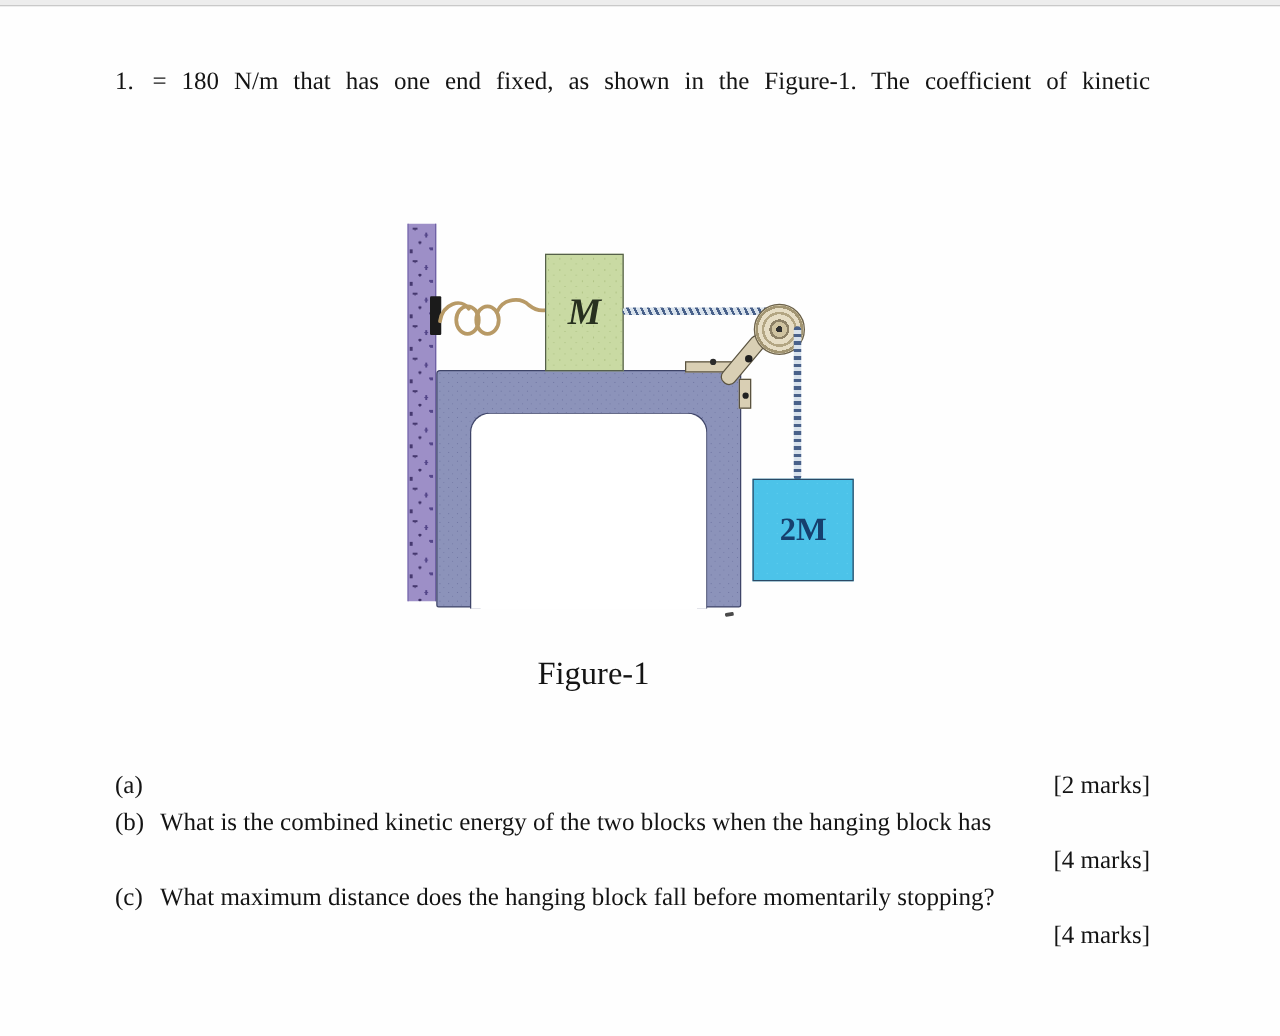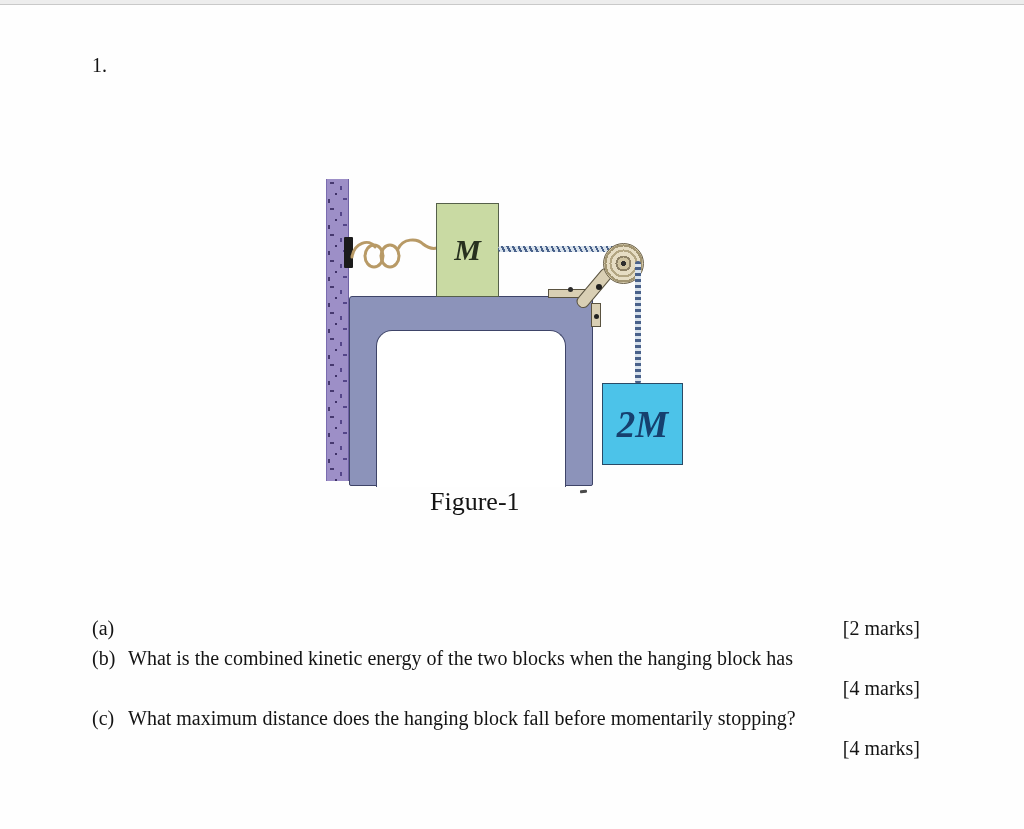--- a/index.html
+++ b/index.html
@@ -93,25 +93,25 @@
   .tab-bolt{left:594px;top:314px;width:5px;height:5px;border-radius:50%;background:#222222;}
   .block-2m{
     left:602px;top:383px;width:81px;height:82px;
     background-color:#4cc3e9;
     background-image:radial-gradient(circle 1px at 3px 3px,#5fcdf0 60%,transparent 61%);
     background-size:8px 8px;
     border:1.5px solid #2a4a66;
     display:flex;align-items:center;justify-content:center;
   }
   .block-2m .lbl{
-    position:static;font-style:italic;font-weight:bold;font-size:37px;color:#16406e;
+    position:static;font-weight:bold;font-size:26px;color:#16406e;
   }
   .scan-dash{left:580px;top:490px;width:7px;height:3px;background:#4a4a4a;transform:rotate(-8deg);border-radius:1px;}
   .fig-caption{
-    position:absolute;left:430px;top:486px;width:200px;
+    position:absolute;left:430px;top:523px;width:200px;
     font-size:26px;line-height:32px;text-align:left;
   }
   
   .questions{
     position:absolute;left:92px;top:613px;width:828px;
     font-size:20px;line-height:30px;
   }
   .qrow{display:flex;height:30px;}
   .qlabel{flex:none;width:36px;}
   .qtext{flex:1;}
@@ -119,20 +119,21 @@
 </style>
 </head>
 <body>
 
 <div class="page">
   <div class="top-band"></div>
 
   <div class="problem">
     <span class="pnum">1.</span>
     <div class="ptext">
+      <div class="jline">= 180 N/m that has one end fixed, as shown in the Figure-1. The coefficient of kinetic</div>
     </div>
   </div>
 
   <div class="fig">
     <div class="wall"></div>
     <div class="wall-mount"></div>
 
     <div class="spring">
       <svg width="90" height="46" viewBox="0 0 90 46">
         <g fill="none" stroke="#b89a66" stroke-width="3" stroke-linecap="round">

